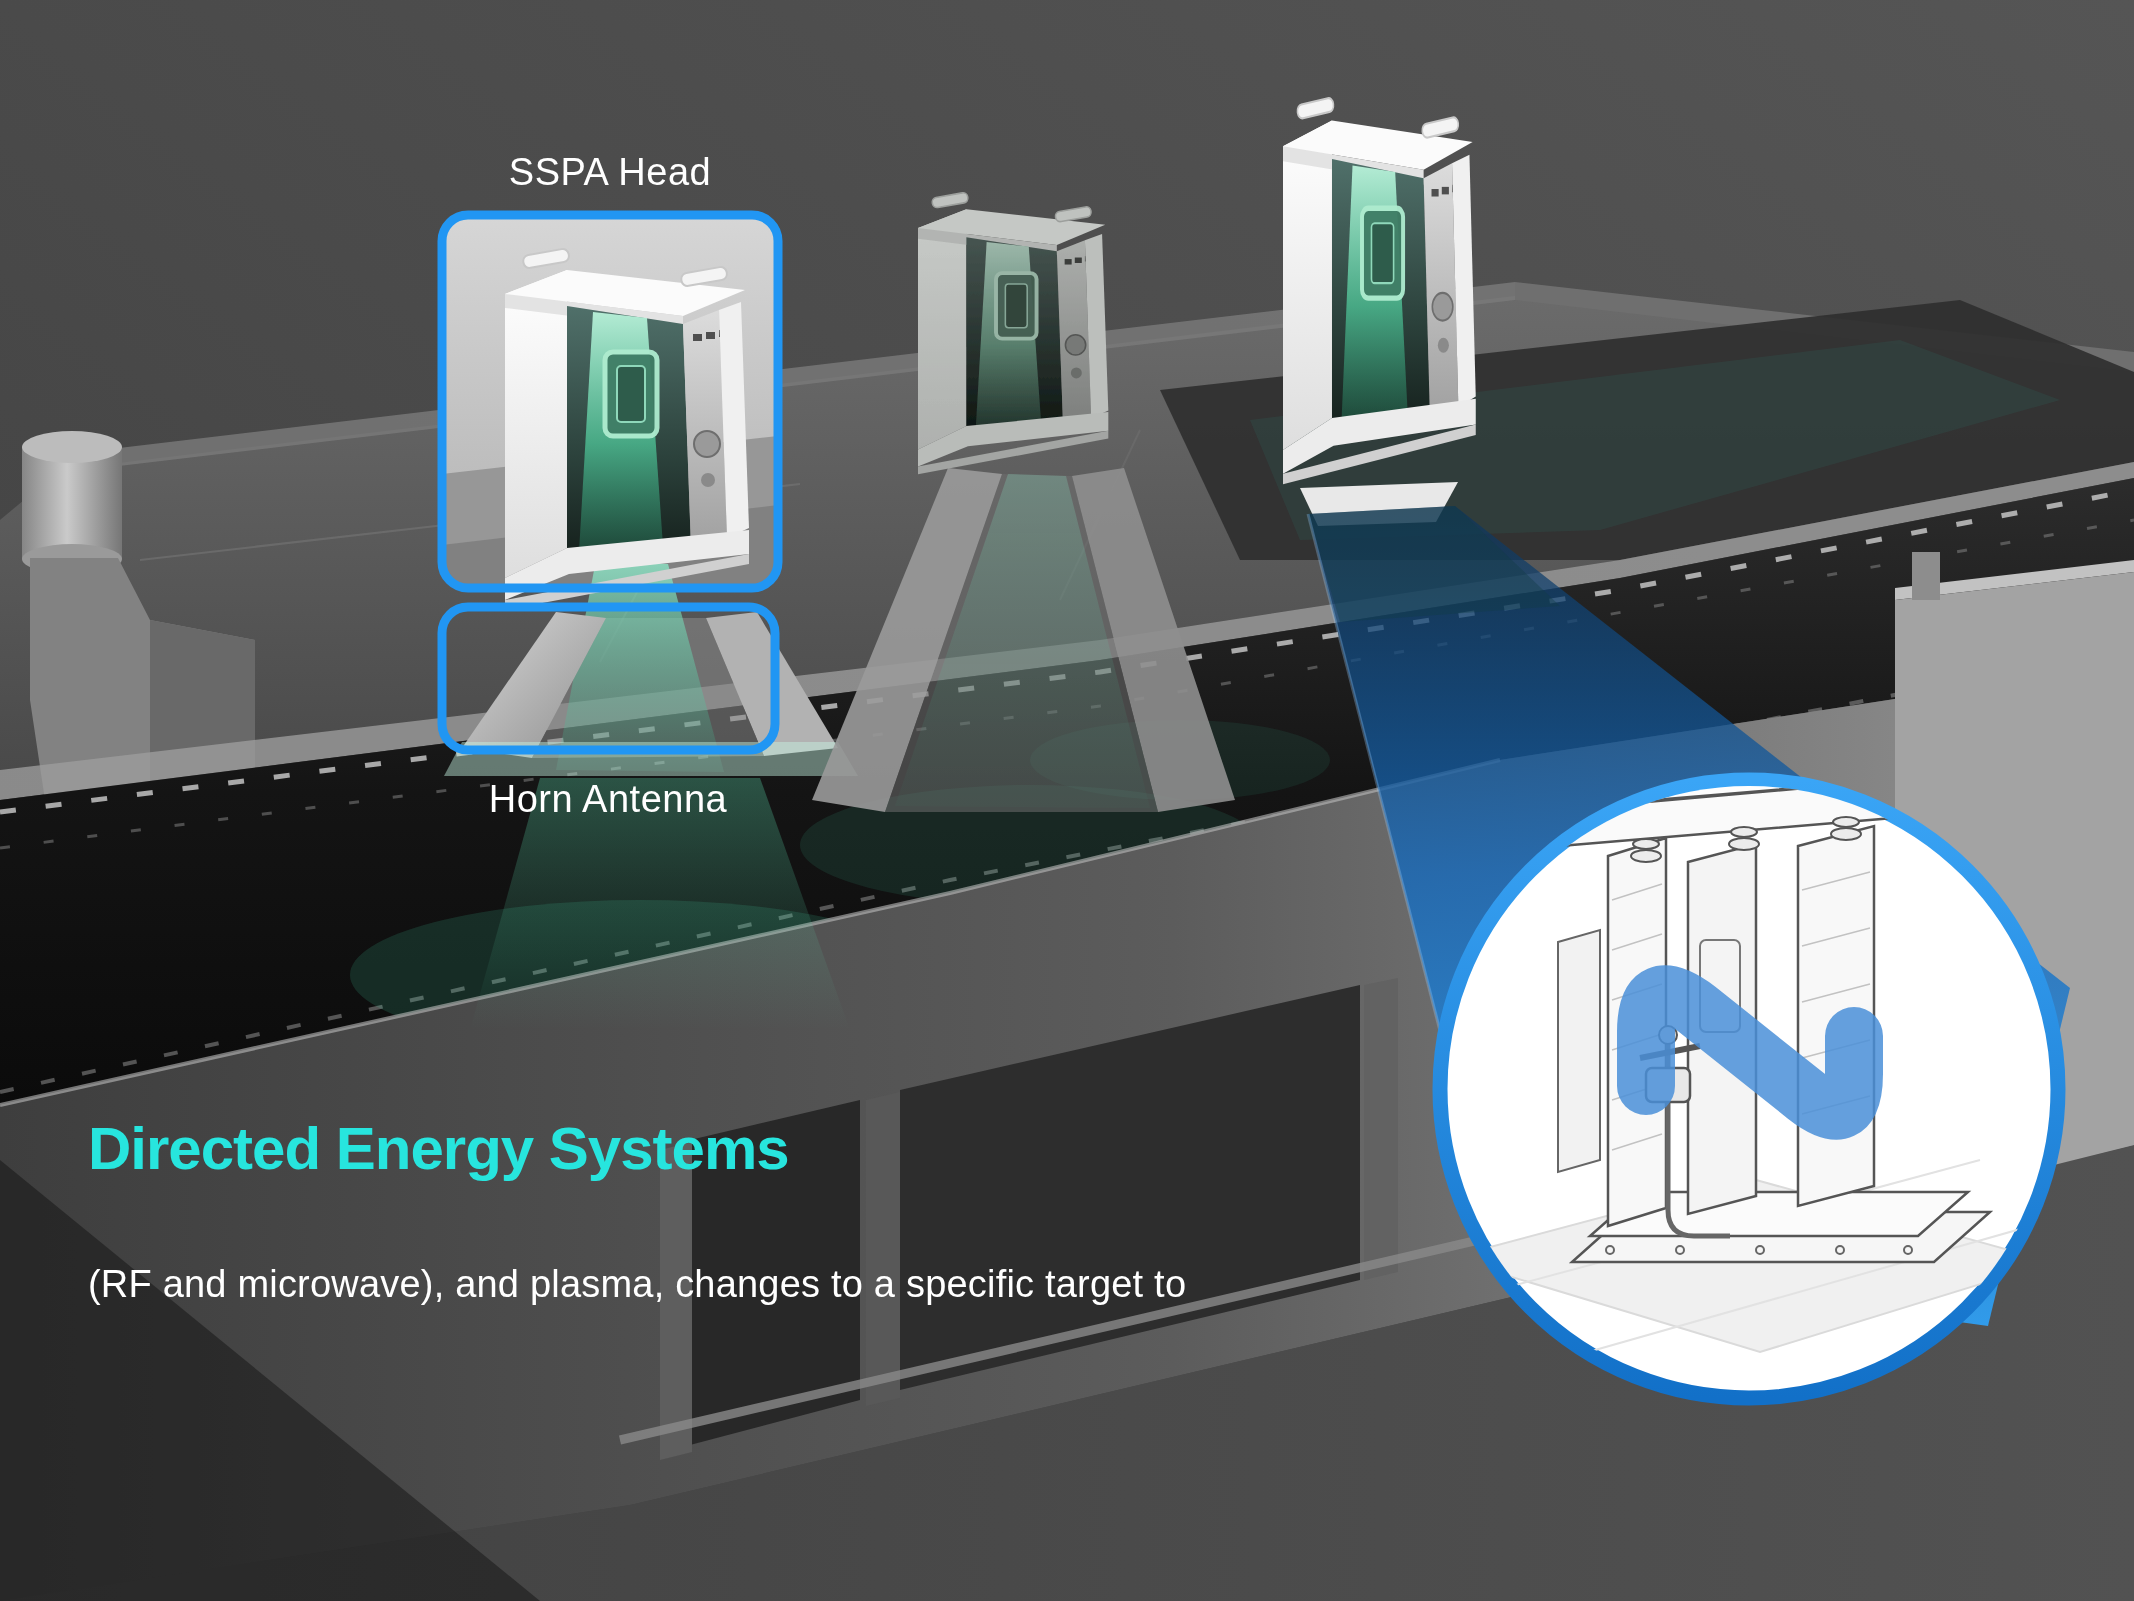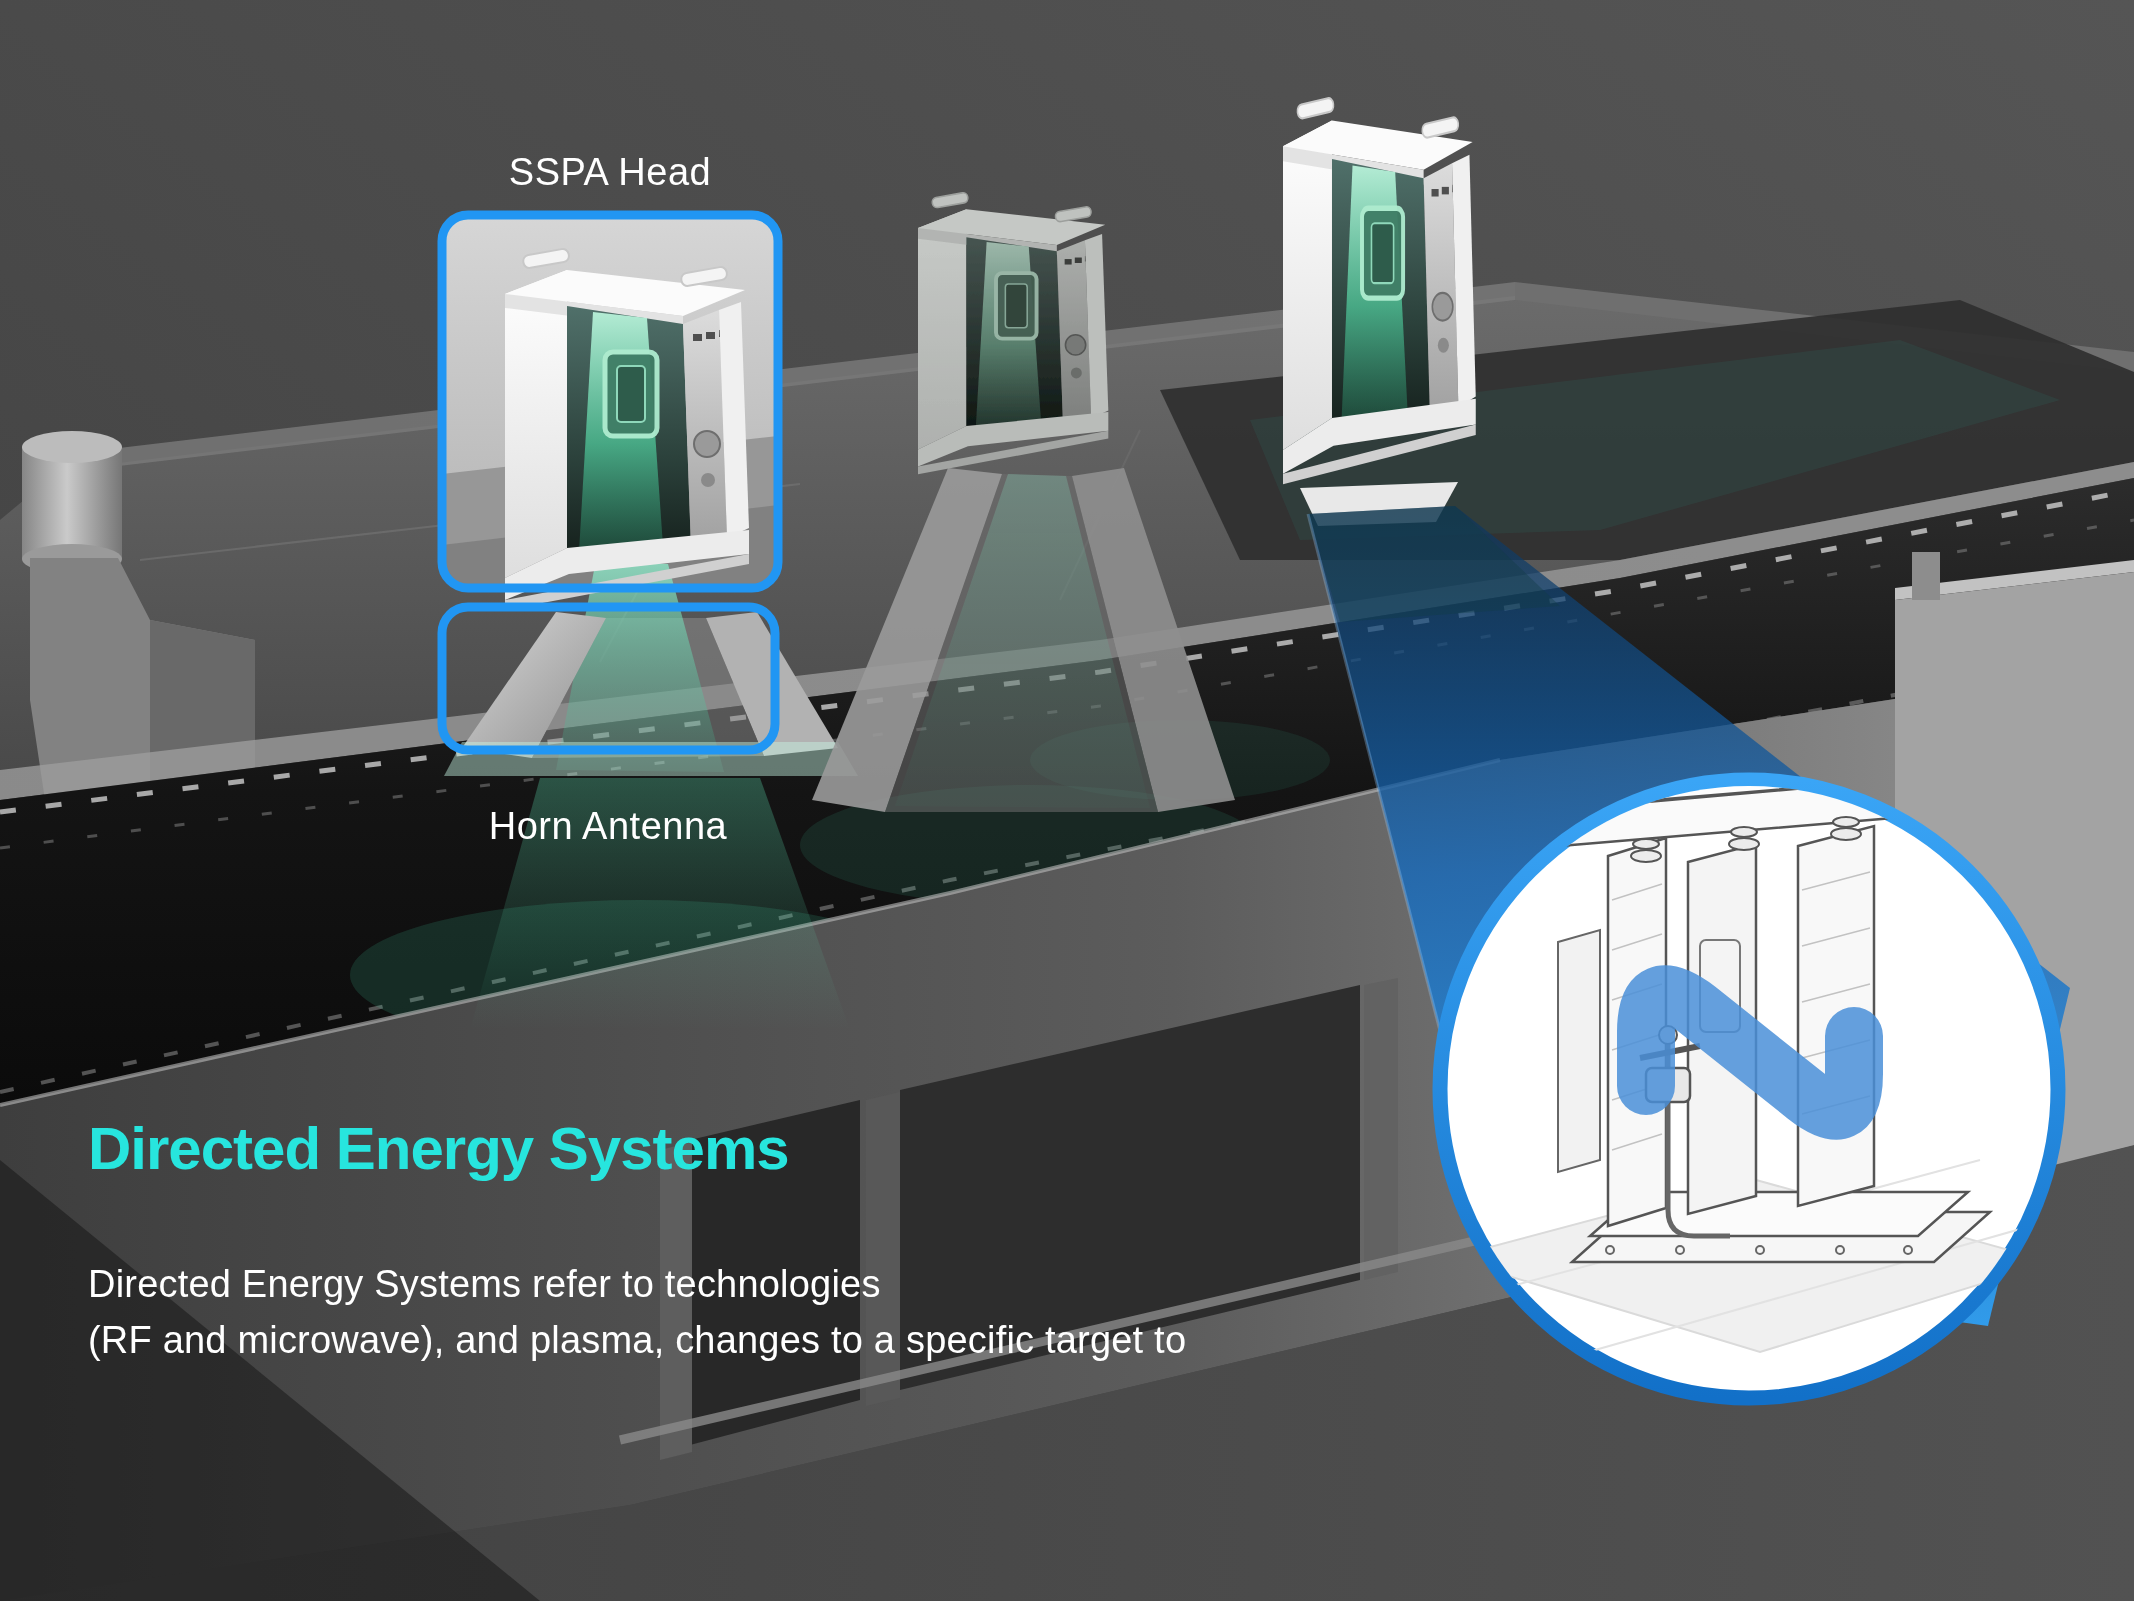--- a/index.html
+++ b/index.html
@@ -6,21 +6,21 @@
   .stage{
     position:relative;width:2134px;height:1601px;overflow:hidden;
     background:#0f766e;font-family:"Liberation Sans",sans-serif;
   }
   svg.scene{position:absolute;left:0;top:0;width:2134px;height:1601px;display:block;}
   .lbl{
     position:absolute;color:#ffffff;font-size:38px;line-height:44px;
     text-align:center;letter-spacing:.5px;white-space:nowrap;
   }
   #lbl-sspa-head{left:410px;top:150px;width:400px;}
-  #lbl-horn-antenna{left:408px;top:804px;width:400px;}
+  #lbl-horn-antenna{left:408px;top:777px;width:400px;}
   #lbl-gan-sspa{left:1545px;top:1438px;width:400px;}
   .title{
     position:absolute;left:88px;top:1114px;
     font-size:60px;font-weight:bold;letter-spacing:-1px;color:#27e5de;
     white-space:nowrap;
   }
   .desc{
     position:absolute;left:88px;top:1256px;color:#ffffff;
     font-size:38px;line-height:56px;letter-spacing:.2px;
   }
@@ -287,17 +287,16 @@
     </g>
   </g>
 </svg>
 
 <div class="lbl" id="lbl-sspa-head">SSPA Head</div>
 <div class="lbl" id="lbl-horn-antenna">Horn Antenna</div>
 
 <div class="title">Directed Energy Systems</div>
 
 <div class="desc">
-  <span>Directed Energy Systems refer to technologies</span>
   <span>(RF and microwave), and plasma, changes to a specific target to</span>
 </div>
 
 </div>
 
 </body></html>

